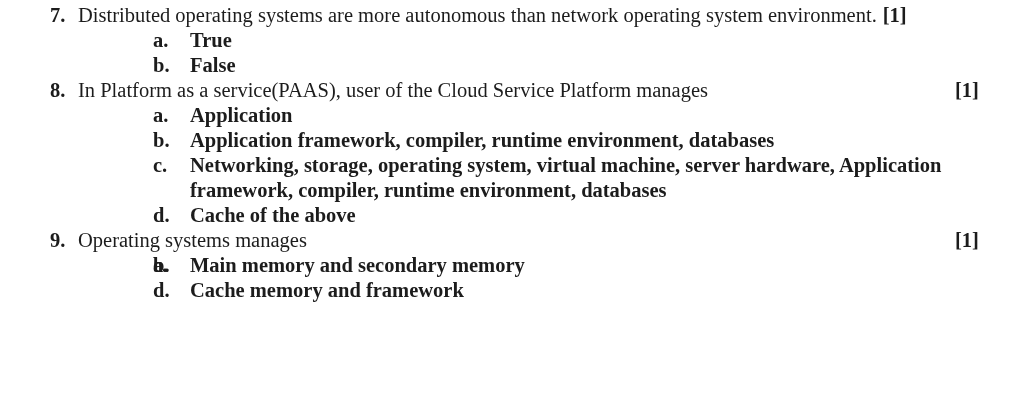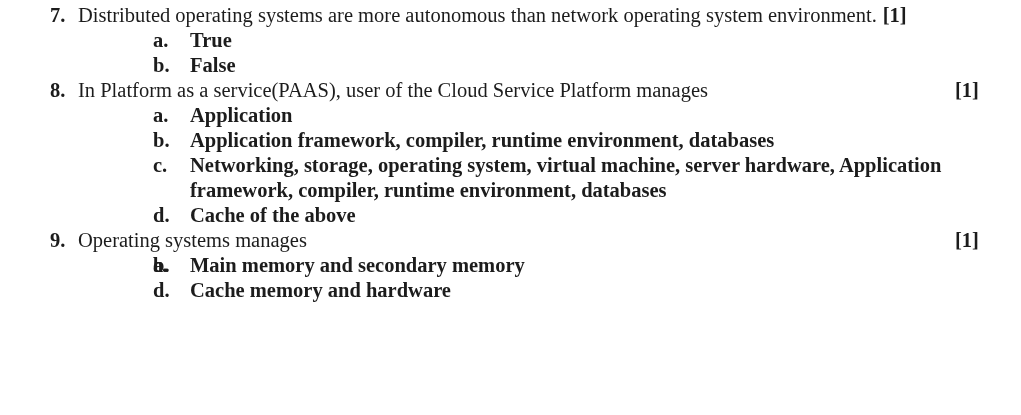--- a/index.html
+++ b/index.html
@@ -160,18 +160,18 @@
       </li>
       <li class="option">
         <span class="opt-letter">b.</span>
       </li>
       <li class="option">
         <span class="opt-letter">c.</span>
         <span class="opt-text">Main memory and secondary memory</span>
       </li>
       <li class="option">
         <span class="opt-letter">d.</span>
-        <span class="opt-text">Cache memory and hardware</span>
+        <span class="opt-text">Cache memory and framework</span>
       </li>
     </ul>
   </div>
 
 </div>
 
 </body></html>

